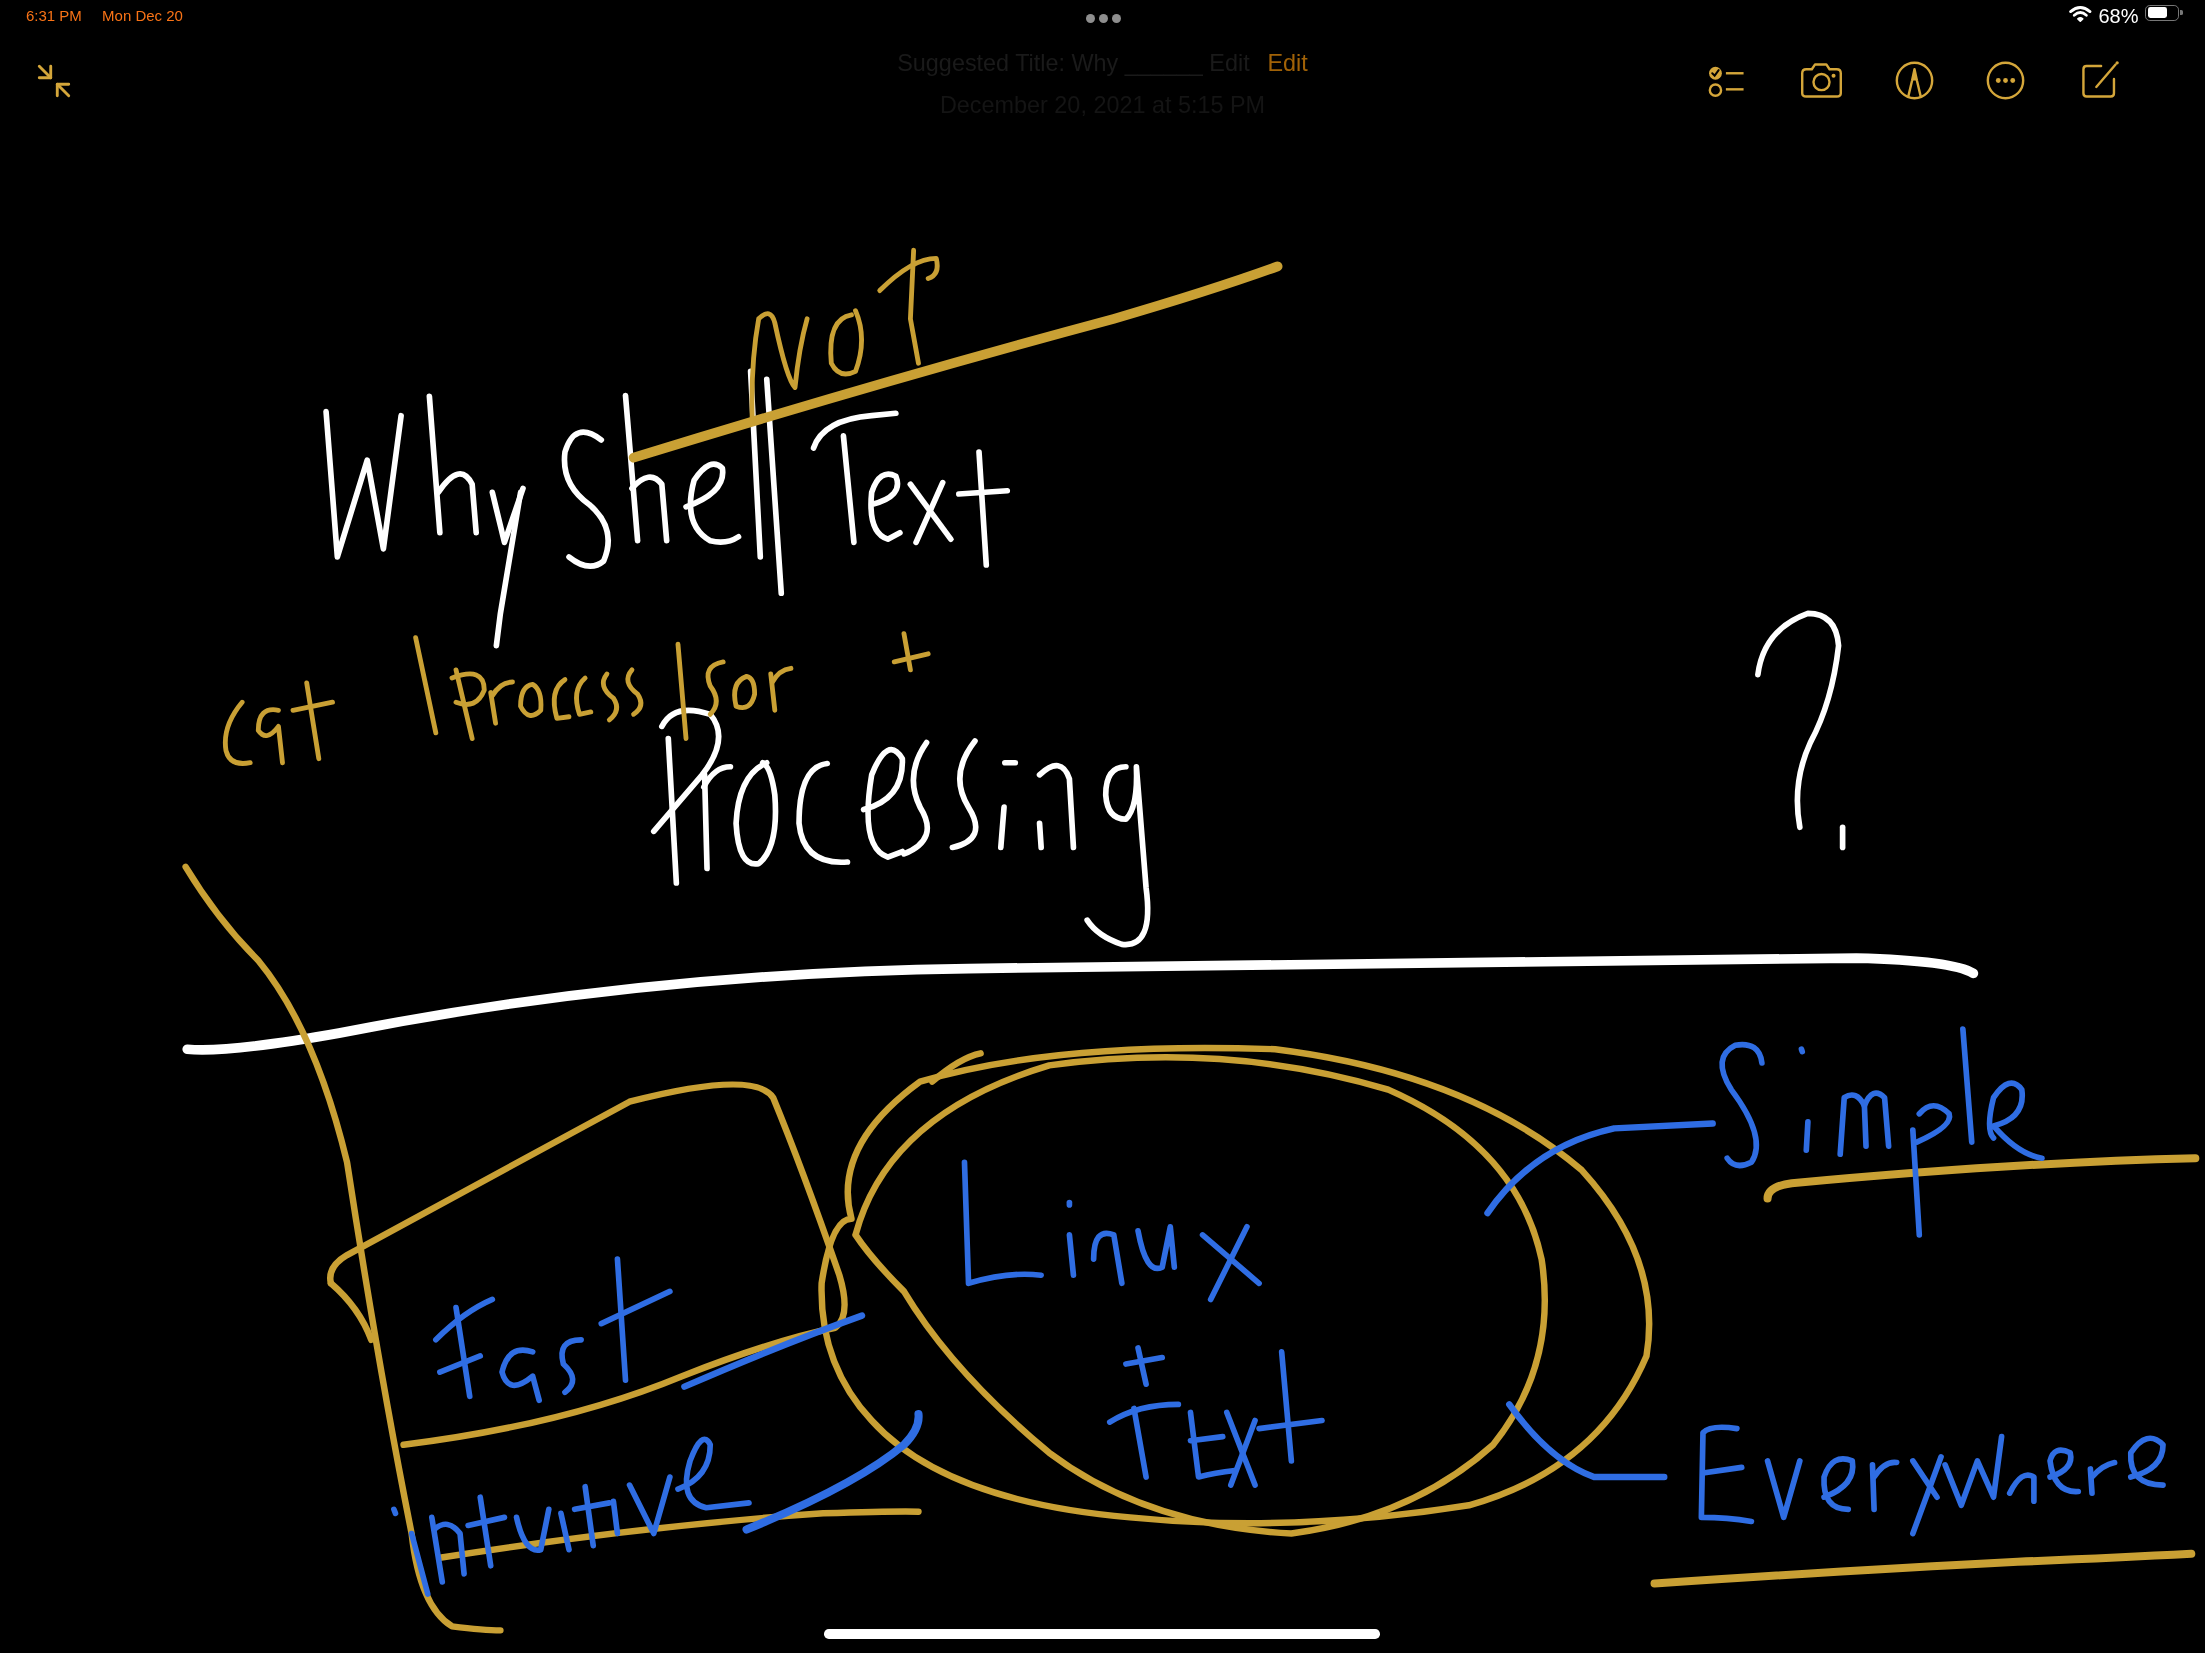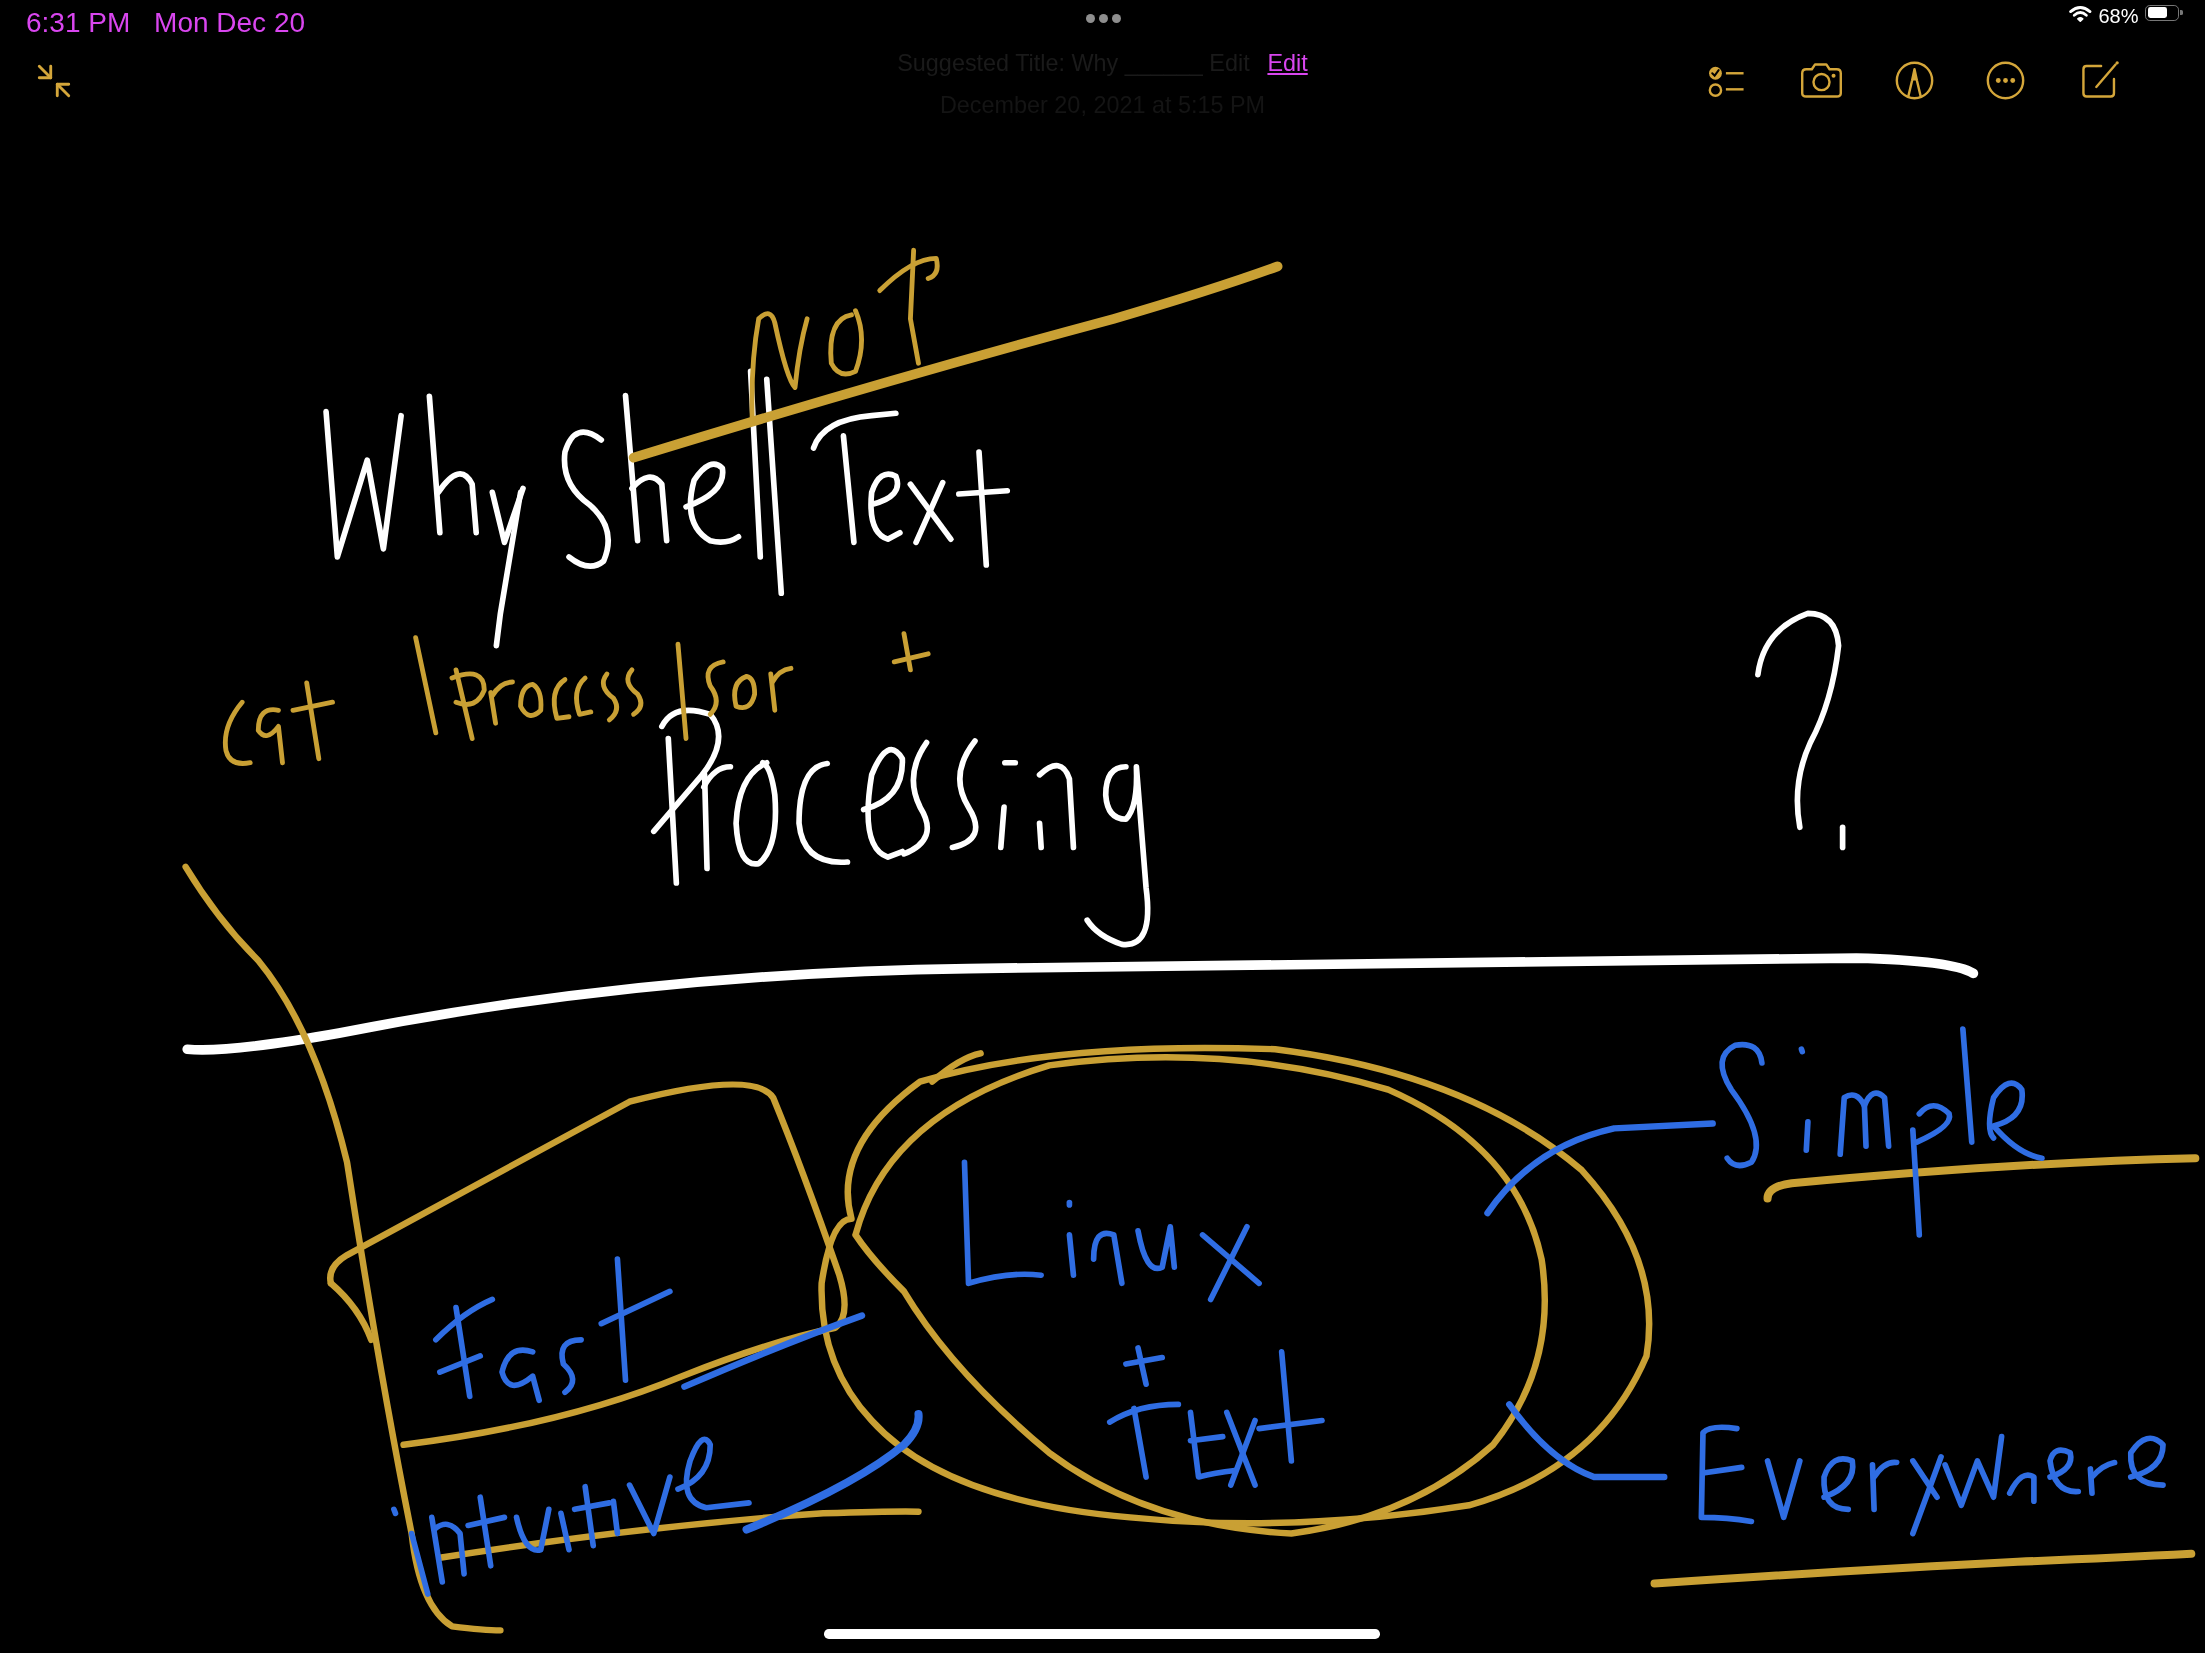--- a/index.html
+++ b/index.html
@@ -1,29 +1,29 @@
 <!DOCTYPE html>
 <html style="font-size:13px"><head>
 <meta charset="utf-8">
 <style>
   html, body { margin:0; padding:0; background:#000; }
   body { width:2205px; height:1653px; position:relative; overflow:hidden; font-family:"Liberation Sans", sans-serif; color:#fff; }
   .status-bar { position:absolute; top:0; left:0; width:2205px; height:39px; }
-  .status-left { position:absolute; left:26px; top:6.5px; font-size:28px; color:#d946ef; }
+  .status-left { position:absolute; left:26px; top:6.5px; font-size:15px; color:#f97316; }
   .status-left span { margin-right:16px; }
   .status-dots { position:absolute; left:1086px; top:13.7px; display:flex; gap:4px; }
   .status-dots i { width:9px; height:9px; border-radius:50%; background:#8e8e8e; display:block; }
   .status-right { position:absolute; right:26px; top:4.8px; display:flex; gap:6.5px; font-size:20px; }
   .battery { width:34px; height:16px; border:1.6px solid #777; border-radius:4.8px; position:relative; box-sizing:border-box; padding:1.6px; }
   .battery .fill { width:68%; height:100%; background:#fff; border-radius:2.4px; }
   .battery::after { content:""; position:absolute; right:-4.8px; top:4px; width:2.4px; height:5.7px; background:#777; border-radius:0 1.6px 1.6px 0; }
   .toolbar-left { position:absolute; left:36px; top:63px; width:36px; height:36px; cursor:pointer; }
   .title-area { position:absolute; left:0; width:2205px; top:50px; text-align:center; }
   .title-line { font-size:23.4px; color:#1a1a1a; }
-  .title-line .edit { color:#d946ef; margin-left:11.3px;text-decoration:underline; }
+  .title-line .edit { color:#a16207; margin-left:11.3px; }
   .date-line { font-size:23.4px; color:#141414; margin-top:14.5px; }
   .toolbar-right { position:absolute; top:58px; right:0; height:45px; }
   .tool { position:absolute; top:0; width:45px; height:45px; cursor:pointer; }
   .canvas { position:absolute; left:0; top:0; width:2205px; height:1653px; }
   .home-indicator { position:absolute; left:824px; top:1629px; width:556px; height:9.7px; border-radius:4.8px; background:#fff; }
 </style>
 </head>
 <body>
 
 <div class="status-bar">

